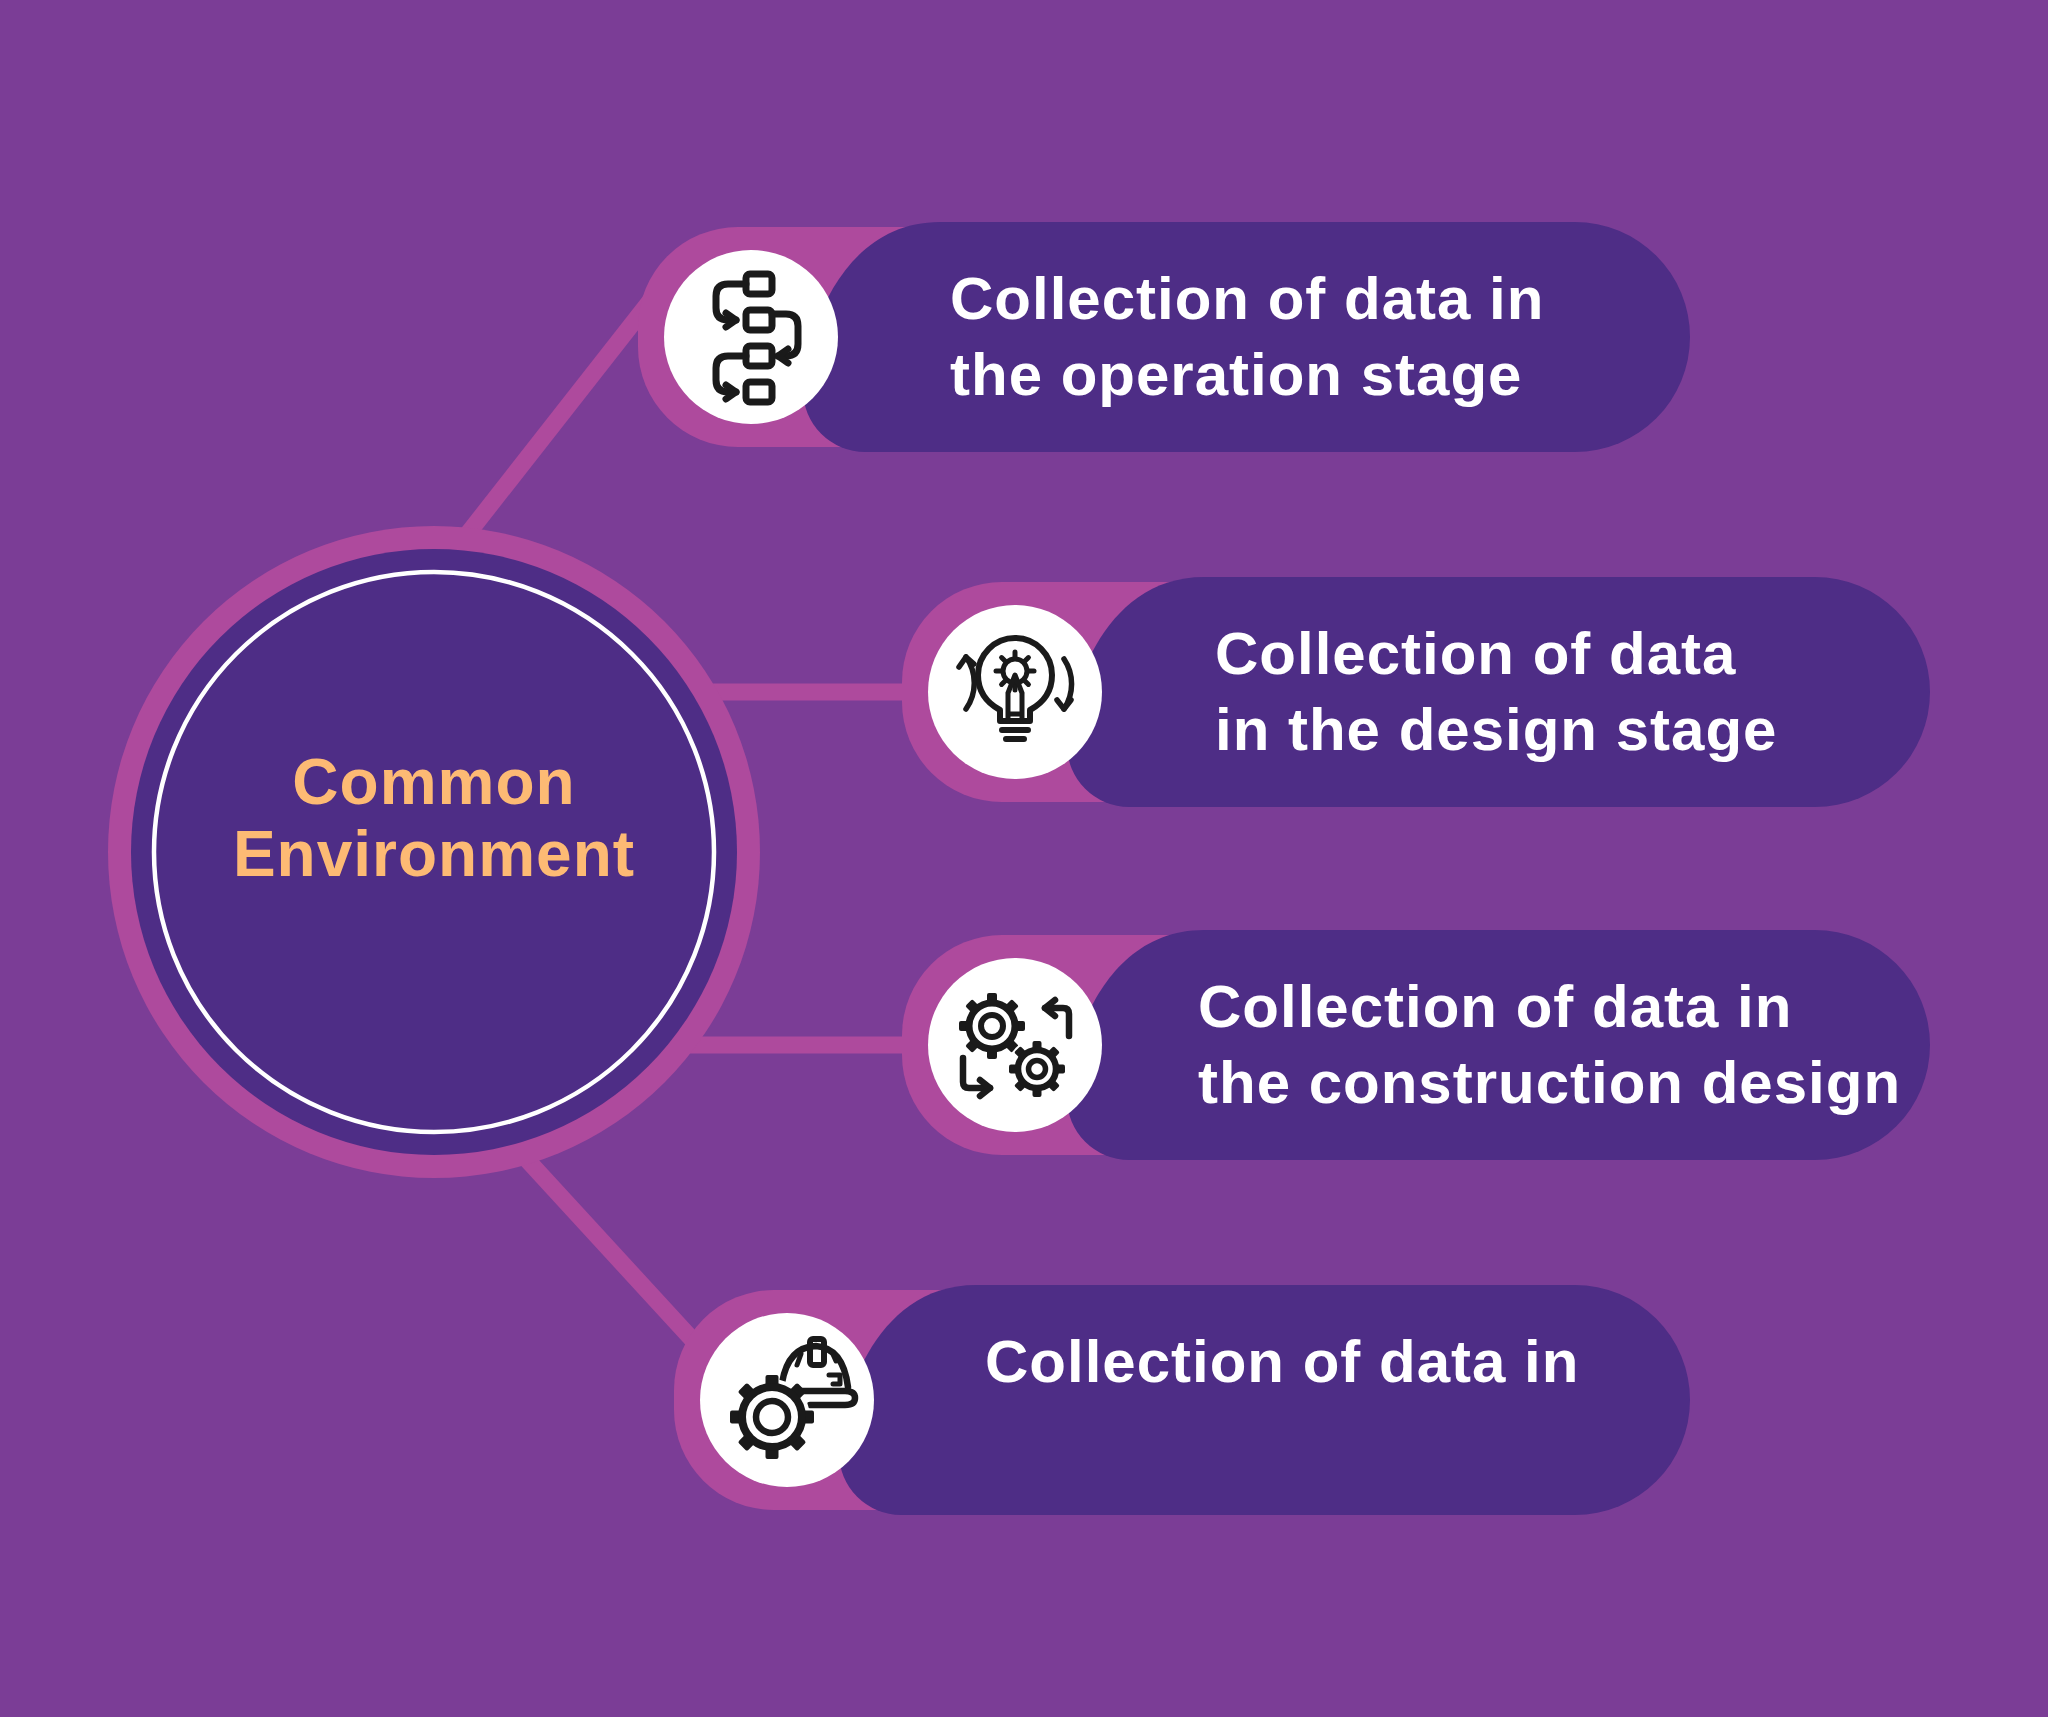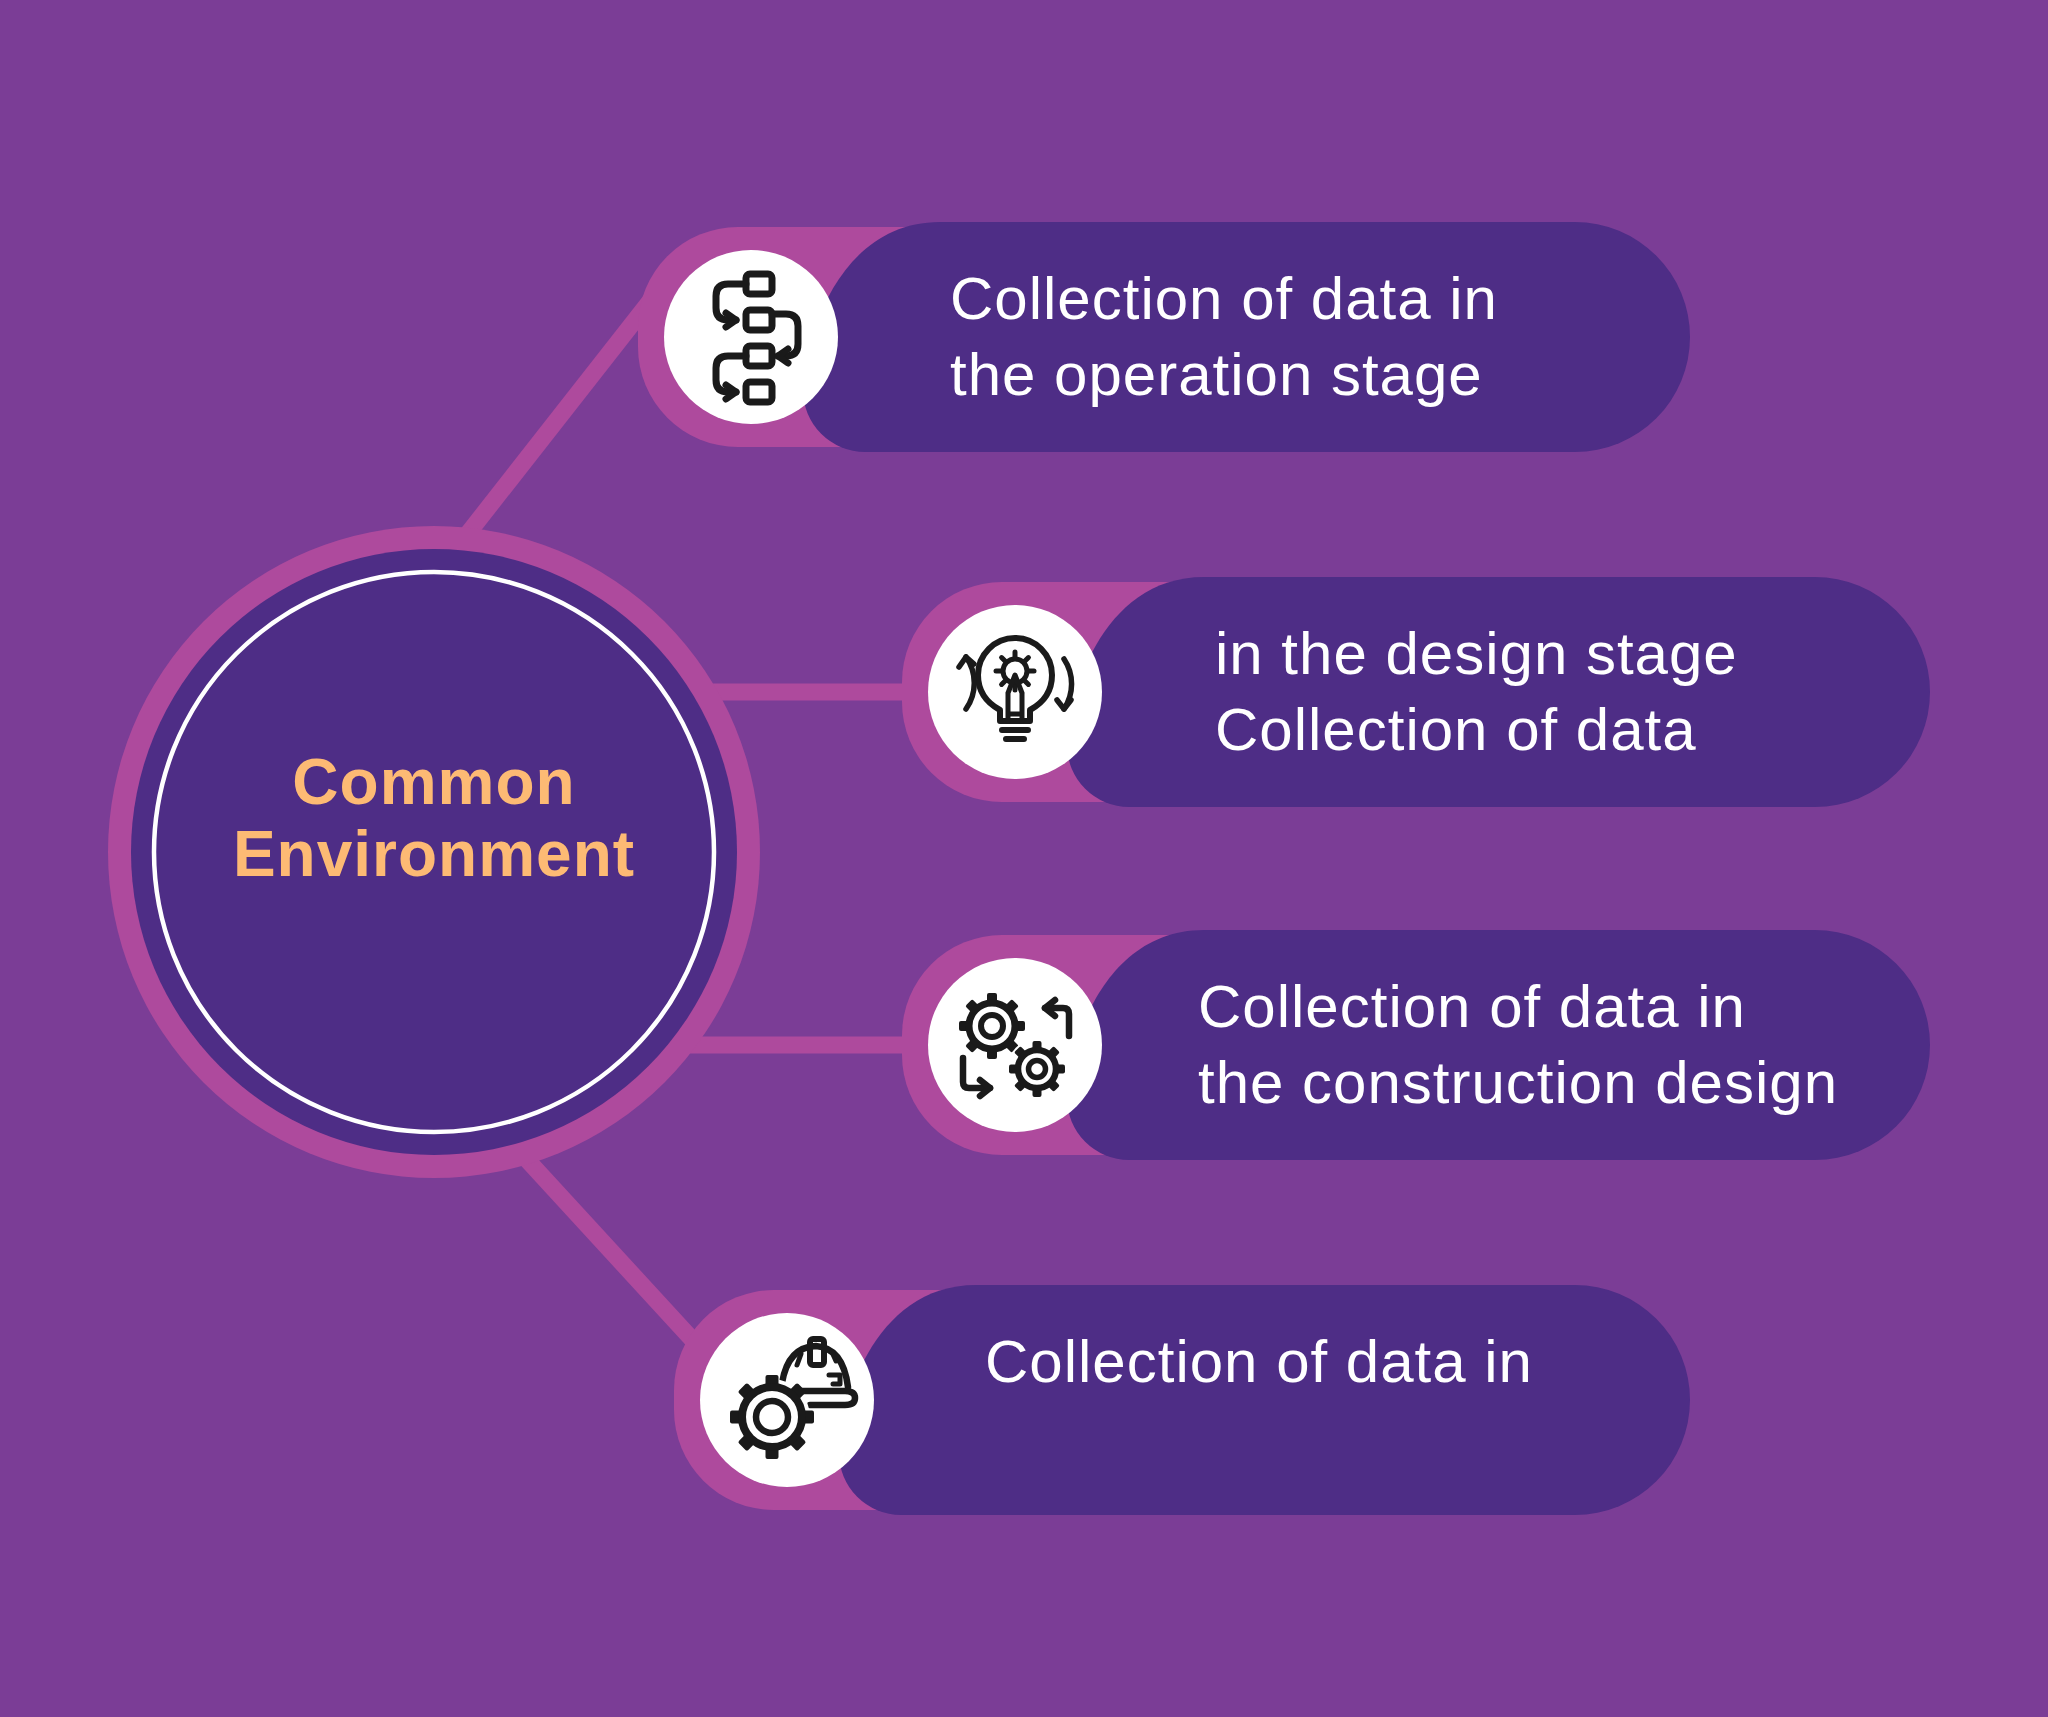--- a/index.html
+++ b/index.html
@@ -12,21 +12,21 @@
   }
   svg.layer{position:absolute;left:0;top:0;width:2048px;height:1717px;}
   .title{
     position:absolute;left:134px;top:746px;width:600px;
     color:#fdba74;font-weight:bold;font-size:64px;line-height:72px;
     letter-spacing:1px;text-align:center;
   }
   .label{
     position:absolute;
     color:#ffffff;font-size:60px;line-height:76px;letter-spacing:1px;
-    white-space:nowrap;font-weight:400;
+    white-space:nowrap;font-weight:700;
   }
   .label-1{left:950px;top:261px;}
   .label-2{left:1215px;top:616px;}
   .label-3{left:1198px;top:969px;}
   .label-4{left:985px;top:1324px;}
   .icon-stroke{stroke:#1a1a1a;fill:none;stroke-linecap:round;stroke-linejoin:round;}
 </style>
 </head>
 <body>
 
@@ -157,22 +157,22 @@
 <div class="title">
   <div>Common</div>
   <div>Environment</div>
 </div>
 
 <div class="label label-1">
   <div>Collection of data in</div>
   <div>the operation stage</div>
 </div>
 <div class="label label-2">
+  <div>Collection of data</div>
   <div>in the design stage</div>
-  <div>Collection of data</div>
 </div>
 <div class="label label-3">
   <div>Collection of data in</div>
   <div>the construction design</div>
 </div>
 <div class="label label-4">
   <div>Collection of data in</div>
 </div>
 
 </body></html>

